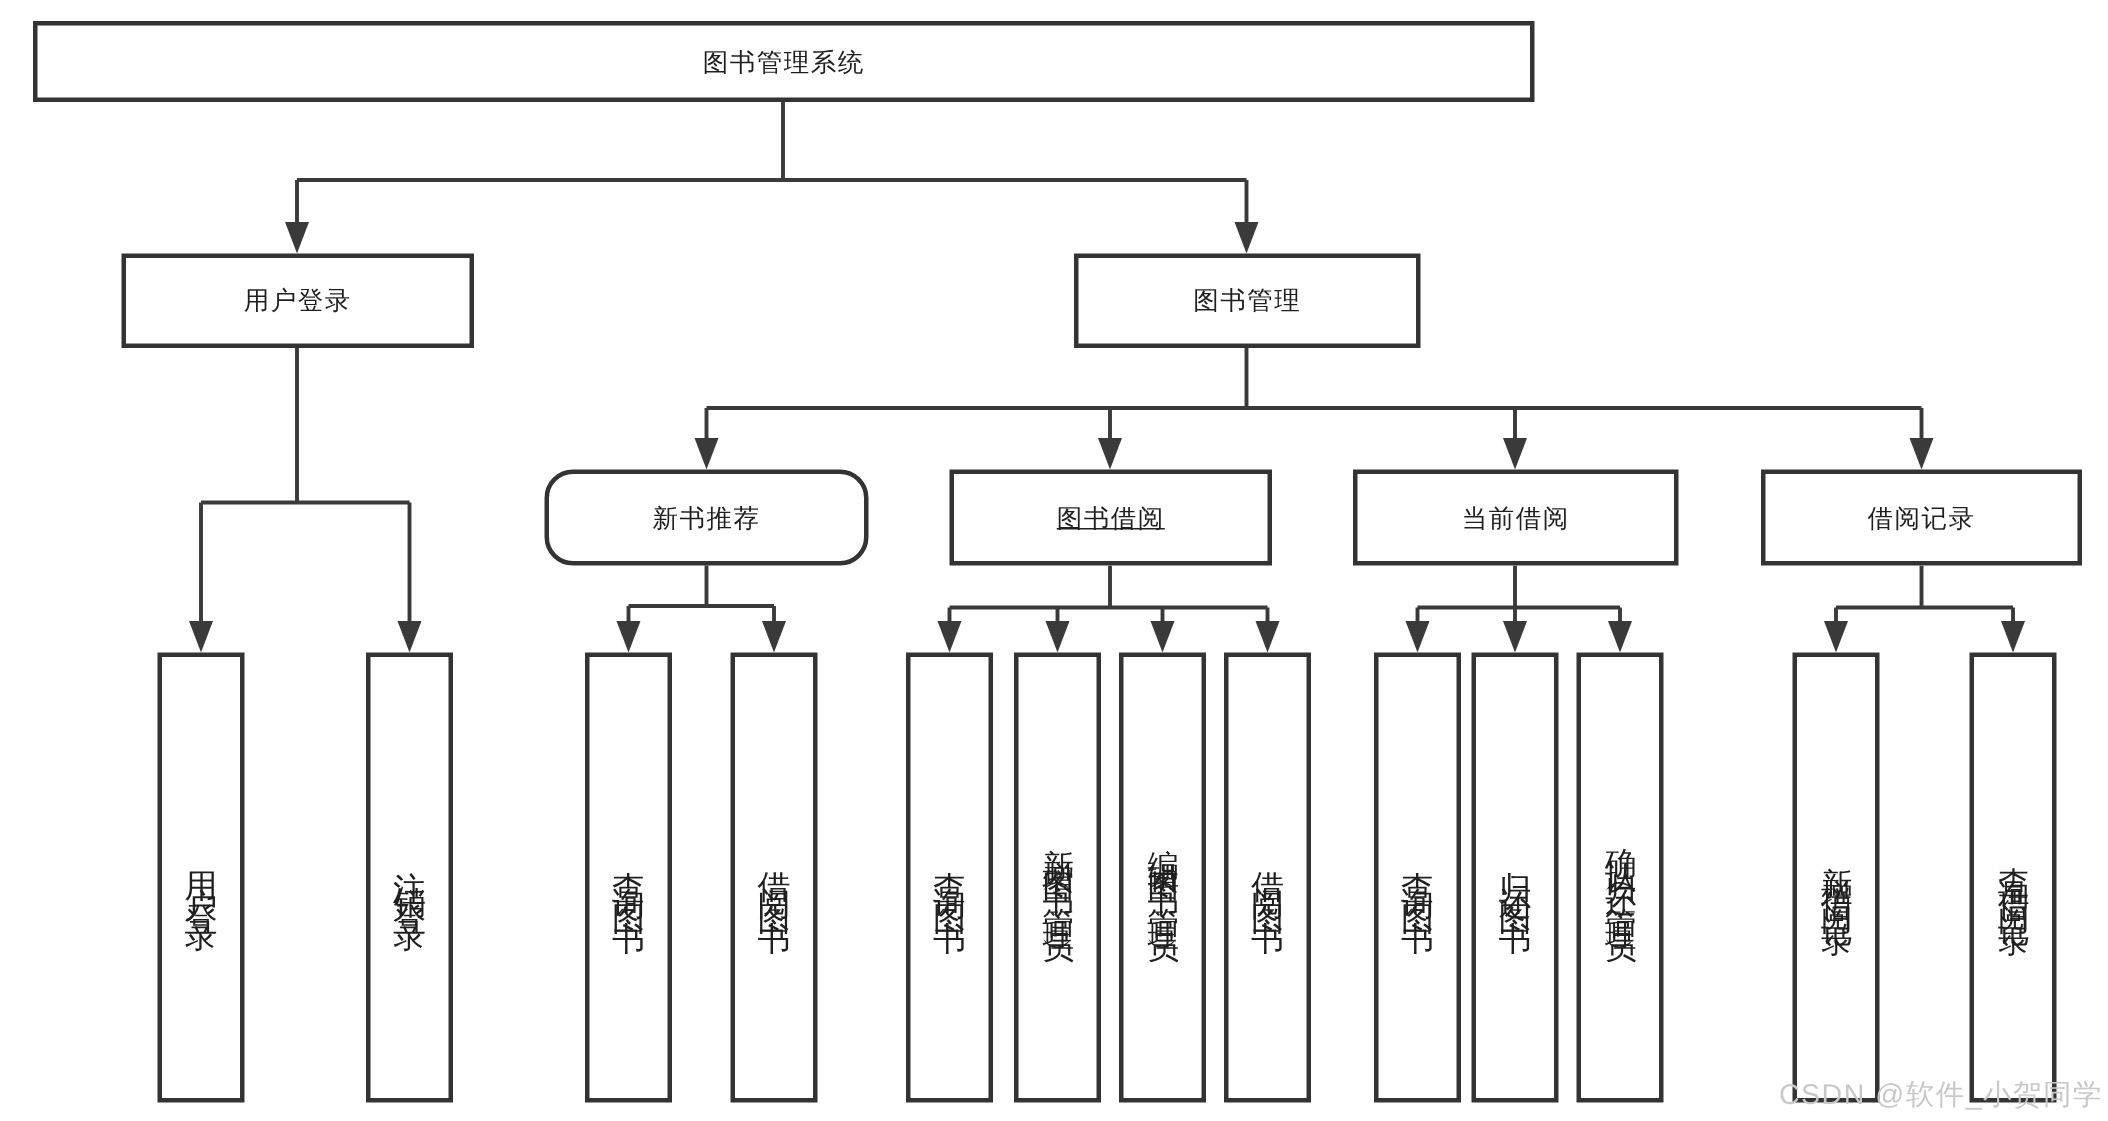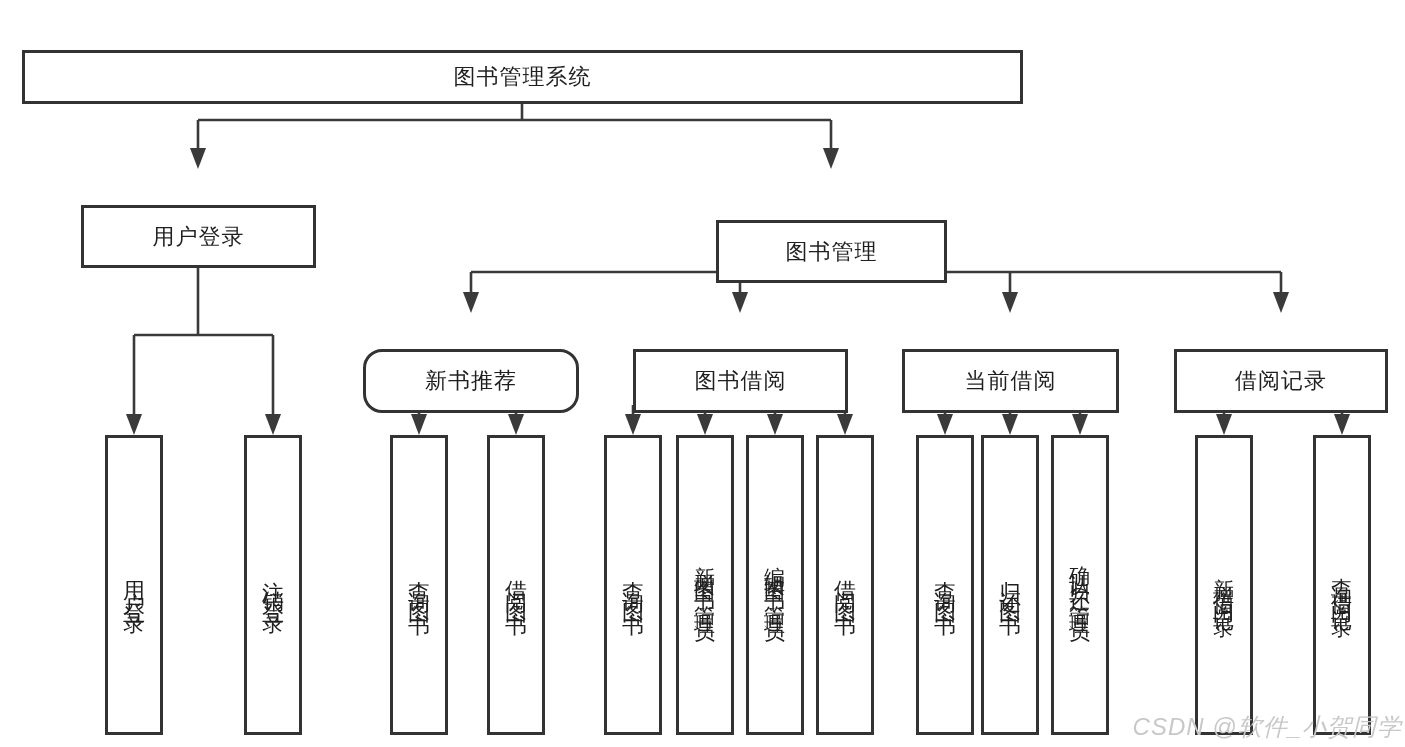--- a/index.html
+++ b/index.html
@@ -31,48 +31,46 @@
   .node {
     position: absolute;
     background: var(--bg);
     border: 3px solid var(--border);
     display: flex;
     align-items: center;
     justify-content: center;
     text-align: center;
   }
   .hbox {
-    font-size: 22px;
+    font-size: 17px;
     letter-spacing: 1px;
     line-height: 1;
-    margin-top: 36px;
   }
   .vbox {
     font-size: 22px;
   }
   .vtext {
     writing-mode: vertical-rl;
     text-orientation: mixed;
     letter-spacing: 11px;
     line-height: 1;
     max-height: 288px;
   }
   .vbox.long .vtext {
     letter-spacing: 8px;
     font-size: 21px;
   }
   .watermark {
     position: absolute;
     right: 3px;
     bottom: 4px;
-    font-size: 24px;
+    font-size: 19px;
     color: var(--watermark);
     letter-spacing: 1px;
     white-space: nowrap;
-    font-style: italic;
   }
 </style>
 </head>
 <body>
 
 <div class="stage">
 
   <svg class="connectors" width="1405" height="747" viewBox="0 0 1405 747" xmlns="http://www.w3.org/2000/svg">
     <g stroke="#3a3a3a" stroke-width="2.6" fill="none">
 
@@ -139,28 +137,28 @@
     </g>
   </svg>
 
   <div class="node hbox" style="left:22px; top:14px; width:1001px; height:54px;">
     <span>图书管理系统</span>
   </div>
 
   <div class="node hbox" style="left:81px; top:169px; width:235px; height:63px;">
     <span>用户登录</span>
   </div>
-  <div class="node hbox" style="left:716px; top:184px; width:231px; height:63px;">
+  <div class="node hbox" style="left:716px; top:169px; width:231px; height:63px;">
     <span>图书管理</span>
   </div>
 
   <div class="node hbox" style="left:363px; top:313px; width:216px; height:64px;border-radius:19px;">
     <span>新书推荐</span>
   </div>
-  <div class="node hbox" style="left:633px; top:313px; width:215px; height:64px;">
+  <div class="node hbox" style="left:633px; top:313px; width:215px; height:64px;text-decoration:underline;">
     <span>图书借阅</span>
   </div>
   <div class="node hbox" style="left:902px; top:313px; width:217px; height:64px;text-align:right;">
     <span>当前借阅</span>
   </div>
   <div class="node hbox" style="left:1174px; top:313px; width:214px; height:64px;">
     <span>借阅记录</span>
   </div>
 
   <div class="node vbox" style="left:105px; top:435px; width:58px; height:300px;">

